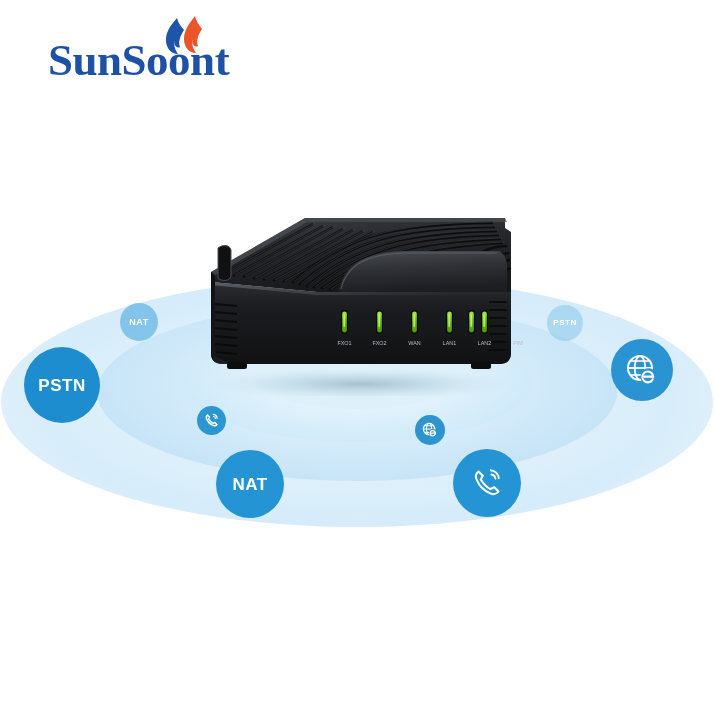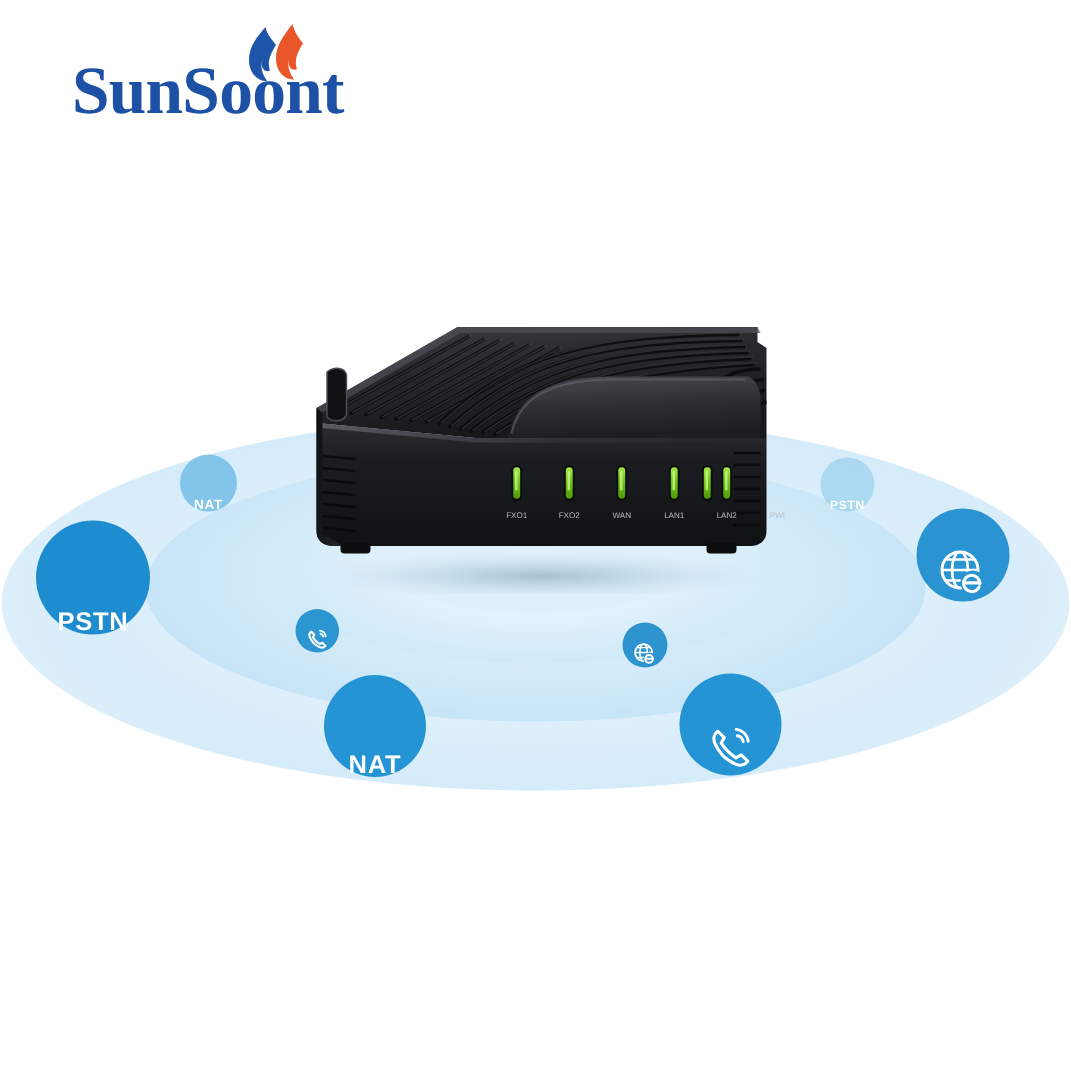--- a/index.html
+++ b/index.html
@@ -105,21 +105,21 @@
     top: 196px;
     width: 330px;
     height: 200px;
   }
 
   
   .badge {
     position: absolute;
     border-radius: 50%;
     display: flex;
-    align-items: flex-end;
+    align-items: center;
     justify-content: center;
     color: #ffffff;
     font-weight: 700;
     box-sizing: border-box;
   }
   .badge-text { line-height: 1; letter-spacing: 0.5px; }
 
   #badge-pstn-large {
     left: 24px; top: 347px;
     width: 76px; height: 76px;

